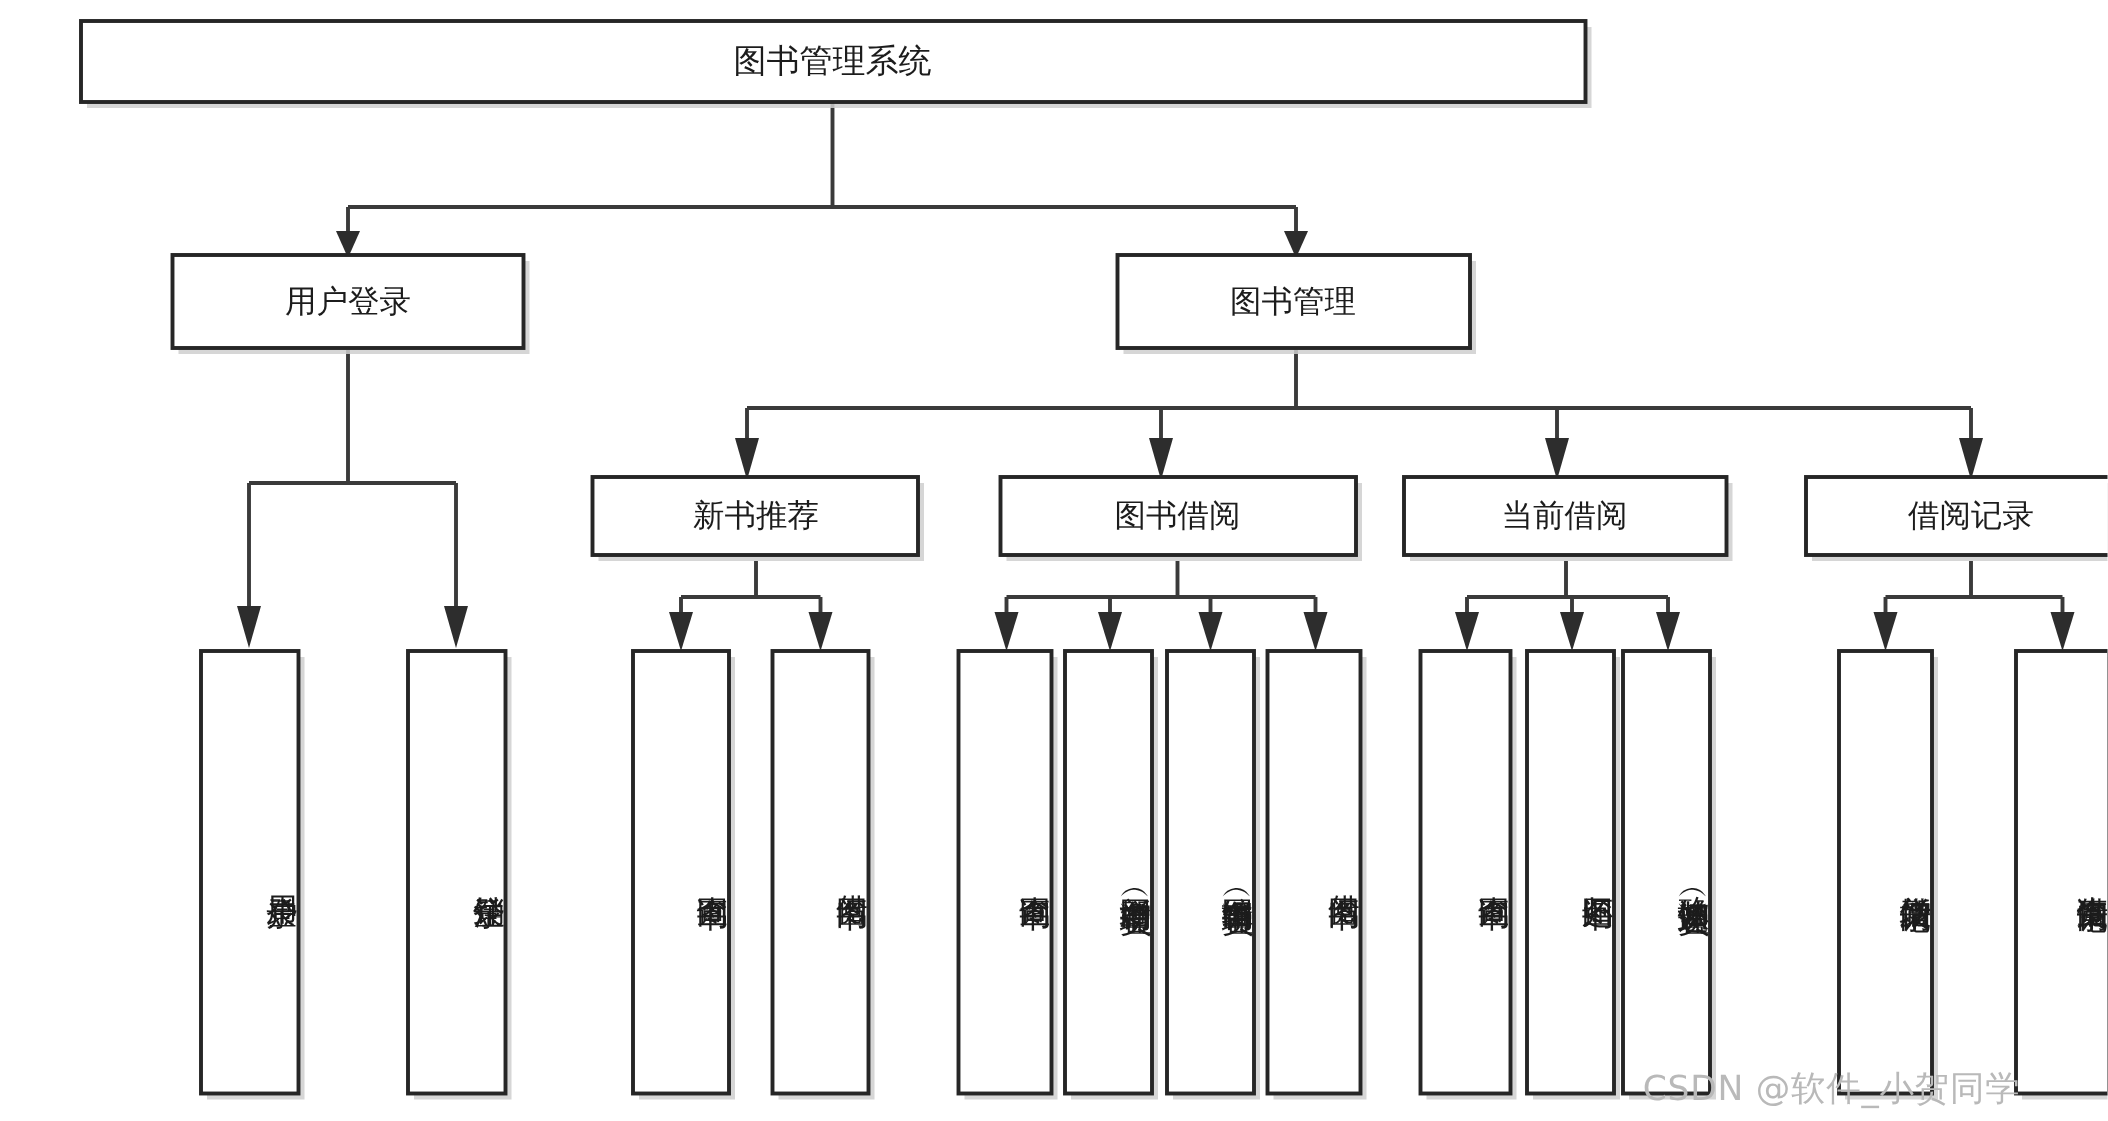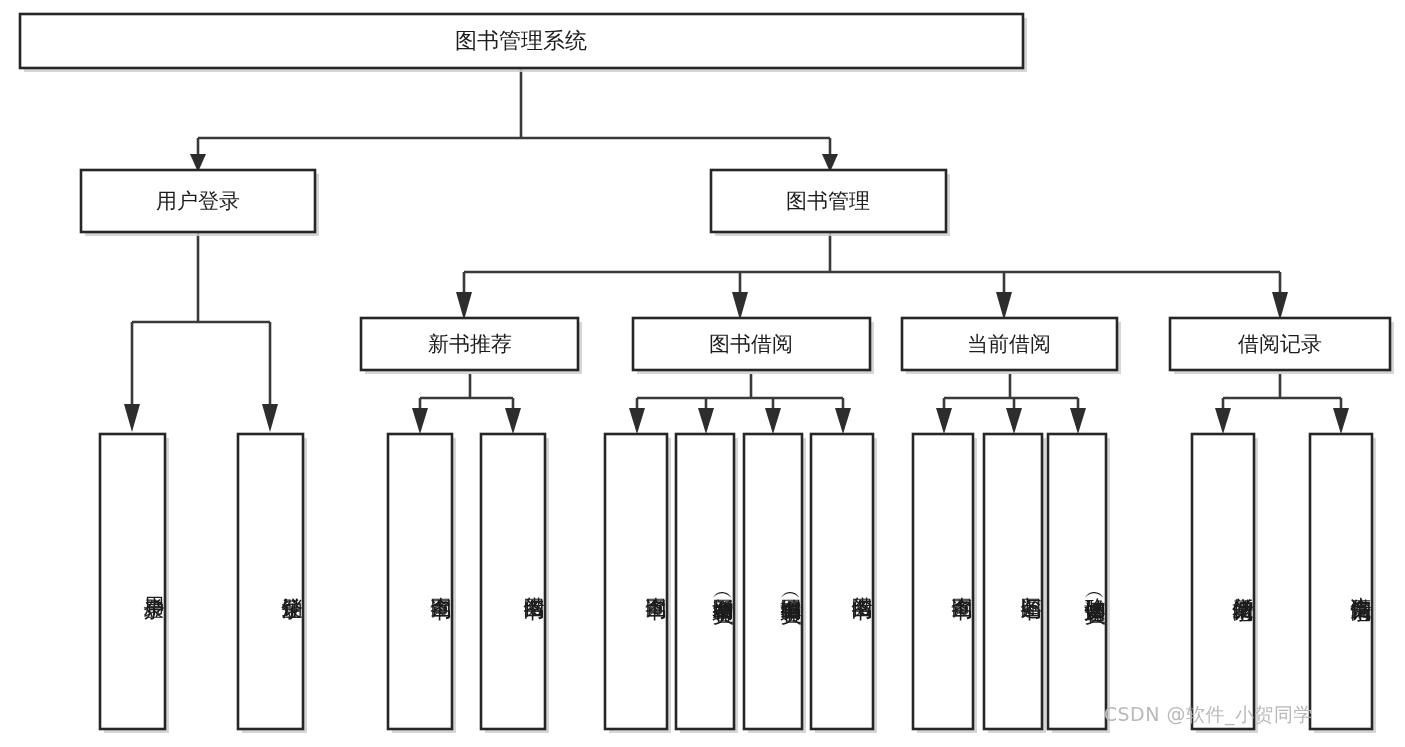--- a/index.html
+++ b/index.html
@@ -12,20 +12,21 @@
     height: 747px;
     font-family: "DejaVu Sans", "Liberation Sans", sans-serif;
     overflow: hidden;
     position: relative;
   }
   #diagram-root {
     position: relative;
     width: 1325px;
     height: 747px;
     background: #ffffff;
+    margin-left: 34px;
   }
   svg#chart-svg {
     position: absolute;
     left: 0;
     top: 0;
     width: 1405px;
     height: 747px;
     display: block;
   }
   .node-box {
@@ -72,23 +73,23 @@
     line-height: 1.06;
     color: #1c1c1c;
     letter-spacing: 1px;
     white-space: nowrap;
     text-align: center;
     pointer-events: none;
   }
   .watermark {
     position: absolute;
     right: 12px;
-    bottom: 19px;
-    font-family: "DejaVu Sans", "Liberation Sans", sans-serif;
-    font-size: 19px;
+    bottom: 6px;
+    font-family: "DejaVu Sans", "Liberation Sans", sans-serif;
+    font-size: 23px;
     color: #b9b9b9;
     white-space: nowrap;
     letter-spacing: 0.5px;
   }
 </style>
 </head>
 <body>
 
 <div id="diagram-root">
 

